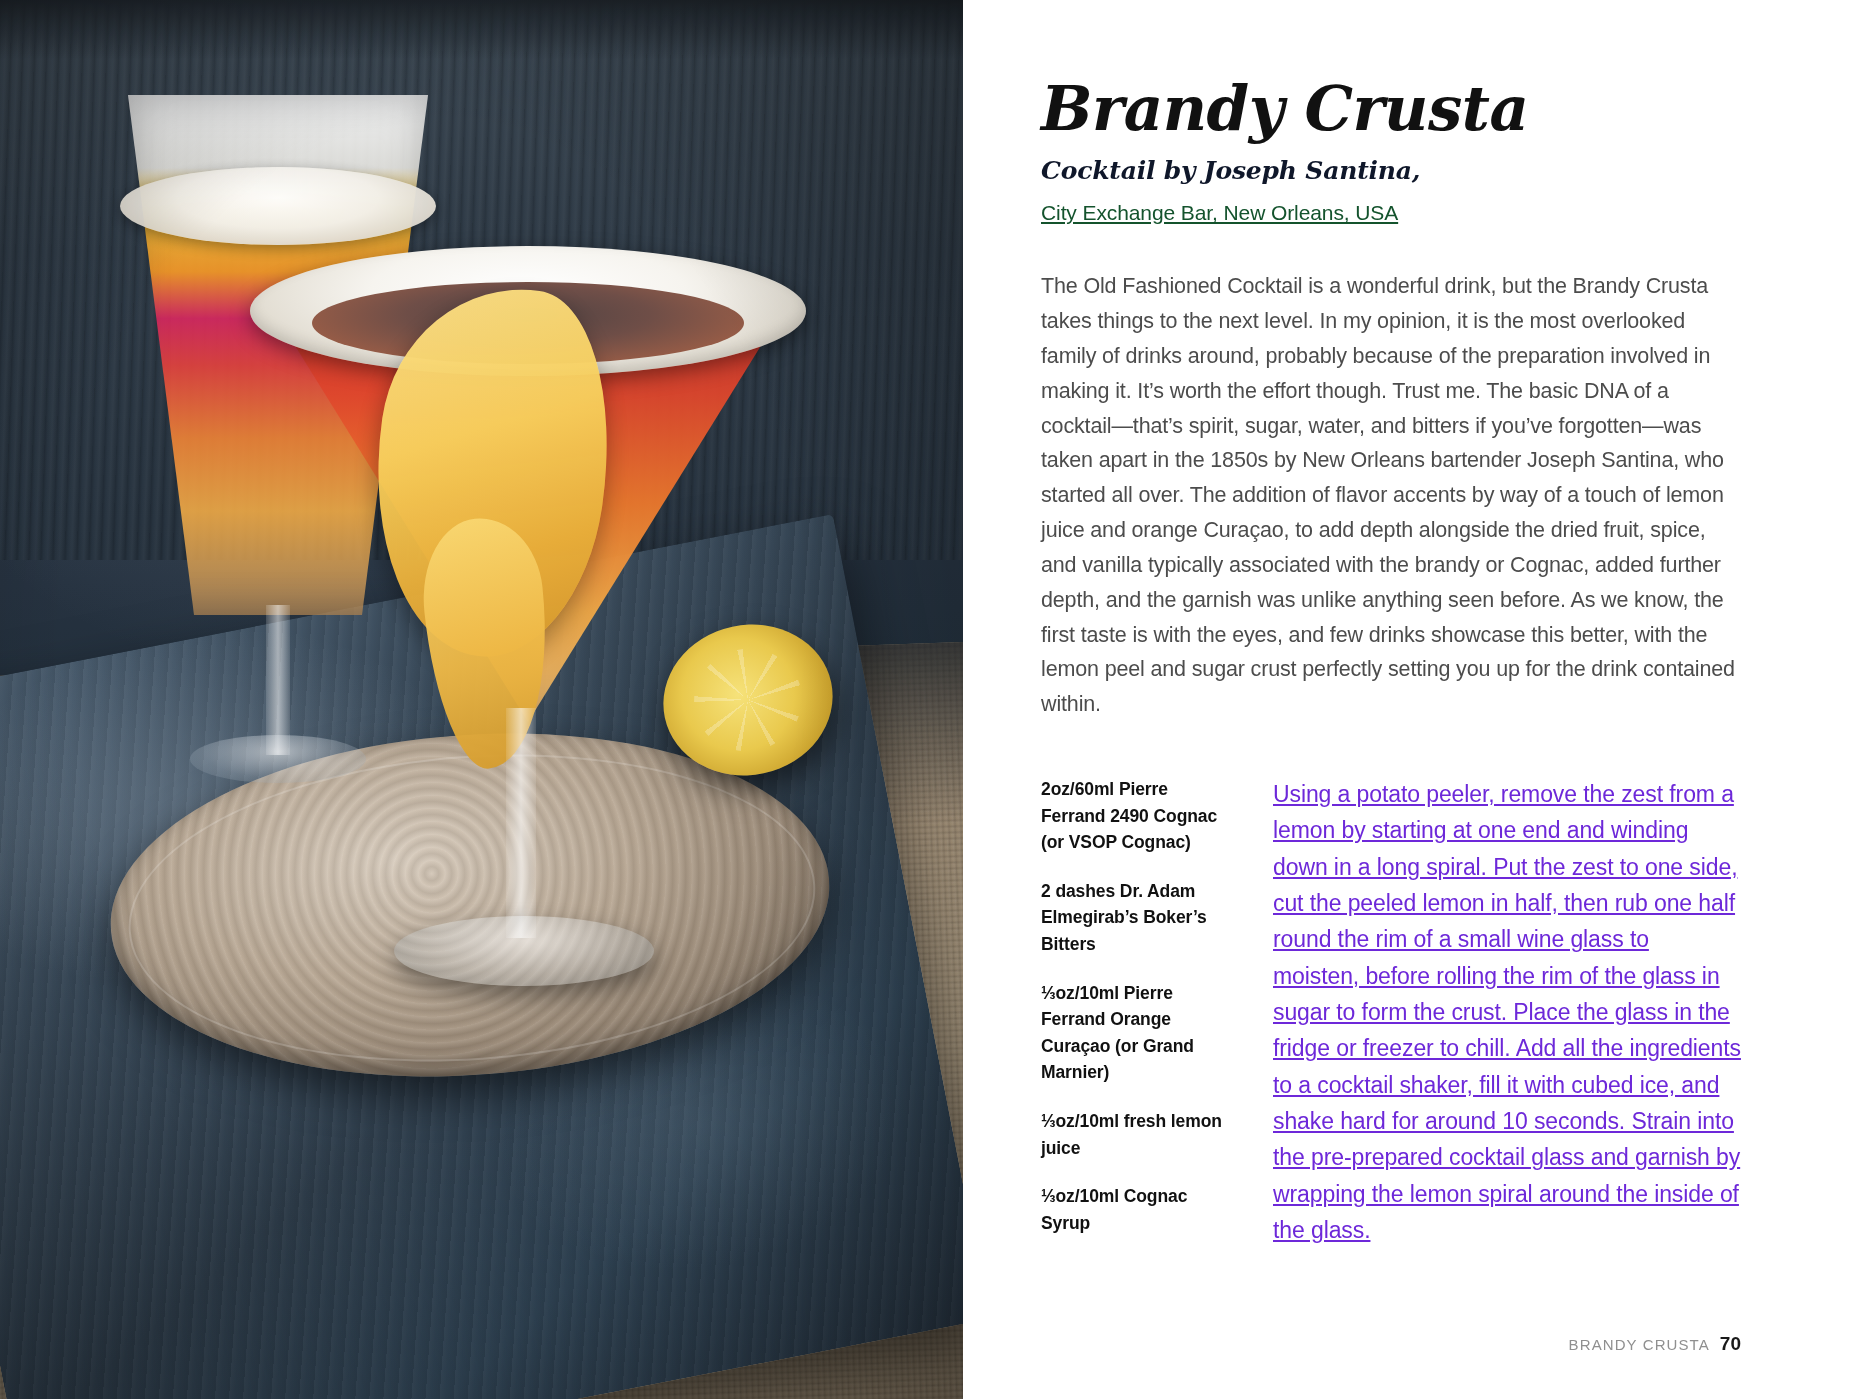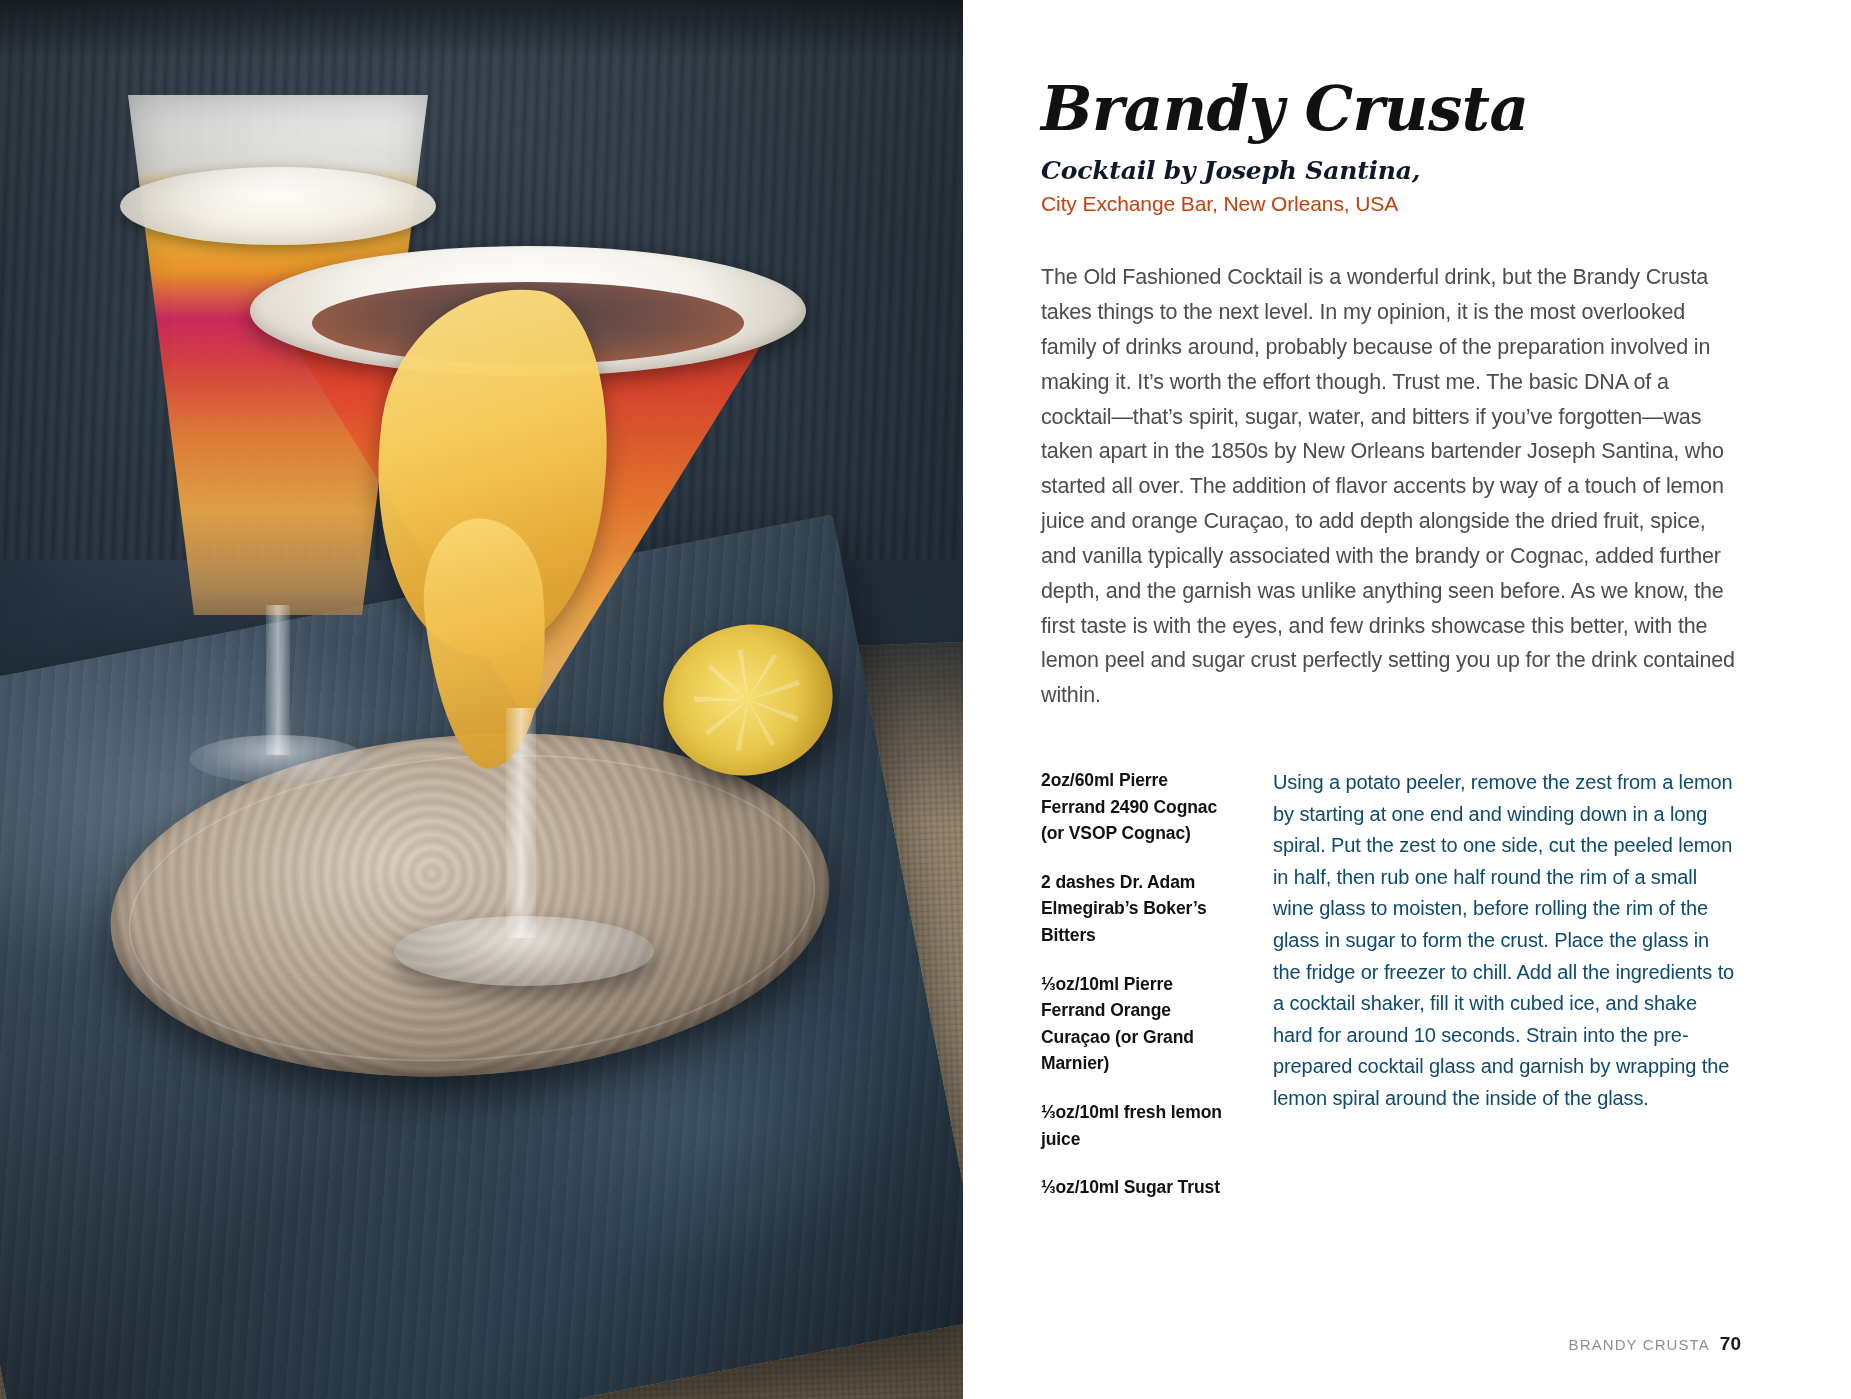--- a/index.html
+++ b/index.html
@@ -229,23 +229,24 @@
     font-weight: bold;
     font-style: italic;
     font-size: 25px;
     color: #0f172a;
     margin: 0 0 3px 0;
     letter-spacing: -0.2px;
   }
   .venue {
     font-family: "Liberation Sans", sans-serif;
     font-size: 21px;
-    color: #c2410c;
-    margin: 7px 0 44px 0;
+    color: #14532d;
+    margin: 16px 0 44px 0;
     letter-spacing: -0.1px;
+    text-decoration: underline;
   }
   .intro {
     font-family: "Liberation Sans", sans-serif;
     font-size: 21.5px;
     line-height: 1.62;
     color: #4c4c4c;
     margin: 0;
     width: 700px;
     letter-spacing: -0.15px;
   }
@@ -264,24 +265,25 @@
     font-weight: bold;
     font-size: 17.5px;
     line-height: 1.52;
     color: #111111;
     margin: 0 0 22px 0;
     letter-spacing: -0.1px;
   }
   .method {
     flex: 1 1 auto;
     font-family: "Liberation Sans", sans-serif;
-    font-size: 20px;
+    font-size: 23px;
     line-height: 1.58;
-    color: #0c4a6e;
+    color: #6d28d9;
     letter-spacing: -0.1px;
+    text-decoration: underline;
   }
   .folio {
     position: absolute;
     right: 72px;
     bottom: 44px;
     display: flex;
     align-items: baseline;
     gap: 10px;
   }
   .folio-label {
@@ -338,21 +340,21 @@
     <div class="venue">City Exchange Bar, New Orleans, USA</div>
 
     <p class="intro">The Old Fashioned Cocktail is a wonderful drink, but the Brandy Crusta takes things to the next level. In my opinion, it is the most overlooked family of drinks around, probably because of the preparation involved in making it. It’s worth the effort though. Trust me. The basic DNA of a cocktail—that’s spirit, sugar, water, and bitters if you’ve forgotten—was taken apart in the 1850s by New Orleans bartender Joseph Santina, who started all over. The addition of flavor accents by way of a touch of lemon juice and orange Curaçao, to add depth alongside the dried fruit, spice, and vanilla typically associated with the brandy or Cognac, added further depth, and the garnish was unlike anything seen before. As we know, the first taste is with the eyes, and few drinks showcase this better, with the lemon peel and sugar crust perfectly setting you up for the drink contained within.</p>
 
     <div class="lower">
       <div class="ingredients">
         <p class="ingredient">2oz/60ml Pierre Ferrand 2490 Cognac (or VSOP Cognac)</p>
         <p class="ingredient">2 dashes Dr. Adam Elmegirab’s Boker’s Bitters</p>
         <p class="ingredient">⅓oz/10ml Pierre Ferrand Orange Curaçao (or Grand Marnier)</p>
         <p class="ingredient">⅓oz/10ml fresh lemon juice</p>
-        <p class="ingredient">⅓oz/10ml Sugar Trust</p>
+        <p class="ingredient">⅓oz/10ml Cognac Syrup</p>
       </div>
       <div class="method">Using a potato peeler, remove the zest from a lemon by starting at one end and winding down in a long spiral. Put the zest to one side, cut the peeled lemon in half, then rub one half round the rim of a small wine glass to moisten, before rolling the rim of the glass in sugar to form the crust. Place the glass in the fridge or freezer to chill. Add all the ingredients to a cocktail shaker, fill it with cubed ice, and shake hard for around 10 seconds. Strain into the pre-prepared cocktail glass and garnish by wrapping the lemon spiral around the inside of the glass.</div>
     </div>
 
     <div class="folio">
       <span class="folio-label">BRANDY CRUSTA</span>
       <span class="folio-num">70</span>
     </div>
 
   </div>

